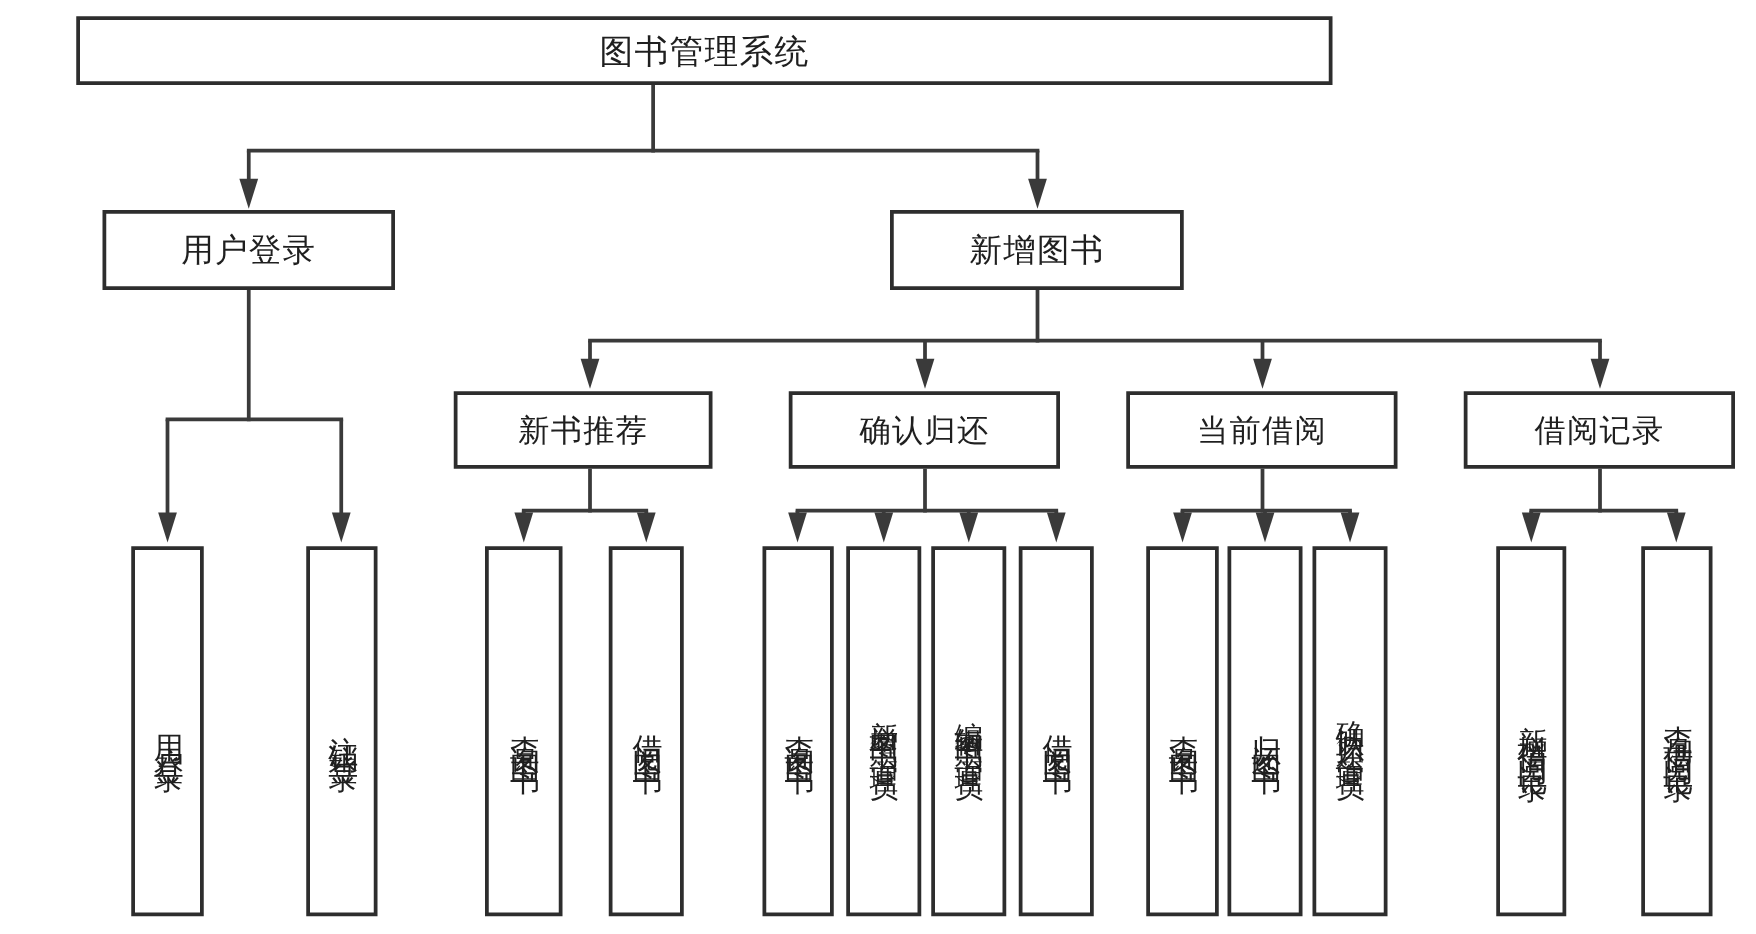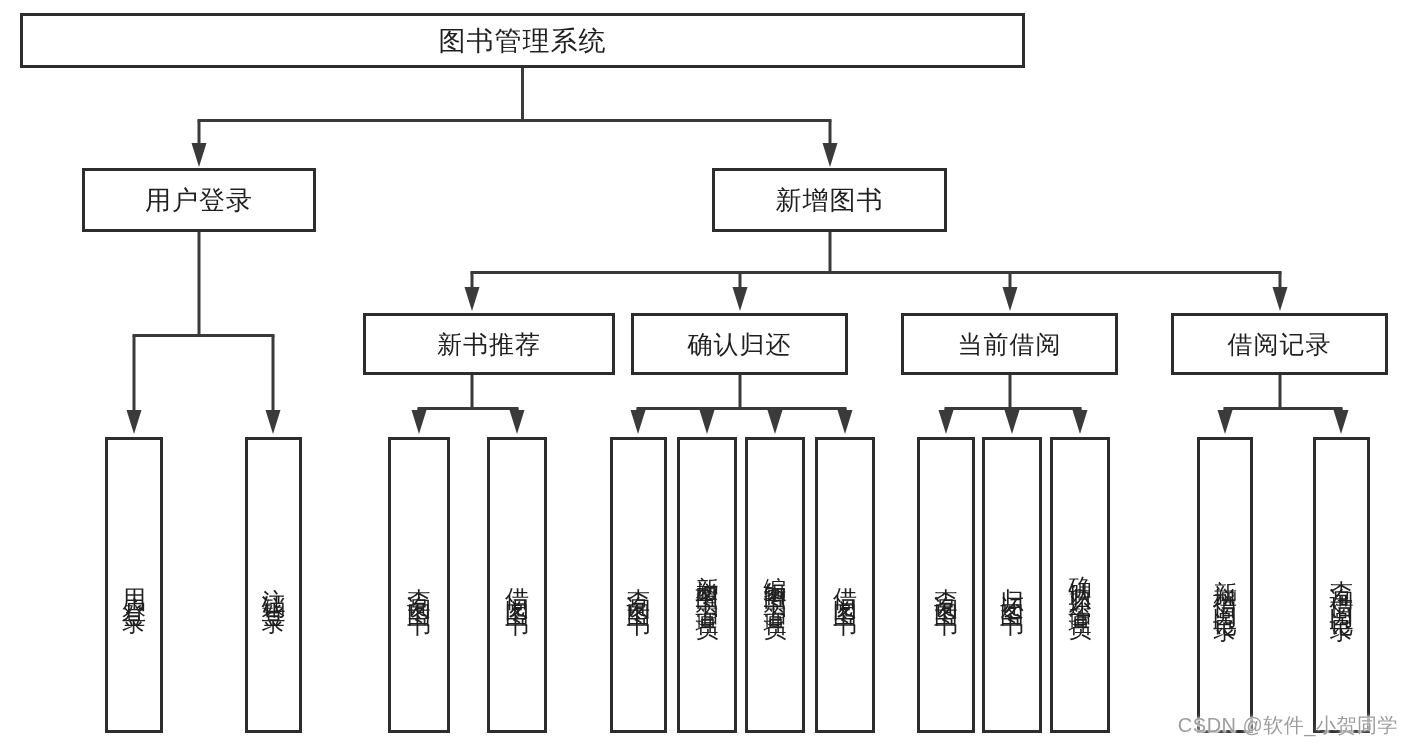--- a/index.html
+++ b/index.html
@@ -22,21 +22,21 @@
   .wires line{stroke:var(--line);stroke-width:3;}
   .wires polygon{fill:var(--line);stroke:none;}
   .hbox{
     position:absolute;
     box-sizing:border-box;
     border:3px solid var(--border);
     background:#fff;
     display:flex;align-items:center;justify-content:center;
     white-space:nowrap;
   }
-  .root-box{font-size:27px;letter-spacing:1px;}
+  .root-box{font-size:27px;letter-spacing:1px;margin-left:41px;}
   .l1-box{font-size:26px;letter-spacing:1px;}
   .l2-box{font-size:25px;letter-spacing:1px;}
   .vbox{
     position:absolute;
     top:437px;height:296px;
     box-sizing:border-box;
     border:3px solid var(--border);
     background:#fff;
     writing-mode:vertical-rl;
     text-orientation:mixed;
@@ -122,21 +122,21 @@
     <polygon points="1217.5,410 1232.5,410 1225,434"></polygon>
     <line x1="1341" y1="408.5" x2="1341" y2="414"></line>
     <polygon points="1333.5,410 1348.5,410 1341,434"></polygon>
   </svg>
 
   <div class="hbox root-box" style="left:20px;top:13px;width:1005px;height:55px">图书管理系统</div>
 
   <div class="hbox l1-box" style="left:82px;top:168px;width:234px;height:64px">用户登录</div>
   <div class="hbox l1-box" style="left:712px;top:168px;width:235px;height:64px">新增图书</div>
 
-  <div class="hbox l2-box" style="left:363px;top:313px;width:252px;height:62px">新书推荐</div>
+  <div class="hbox l2-box" style="left:363px;top:313px;width:207px;height:62px">新书推荐</div>
   <div class="hbox l2-box" style="left:631px;top:313px;width:217px;height:62px">确认归还</div>
   <div class="hbox l2-box" style="left:901px;top:313px;width:217px;height:62px">当前借阅</div>
   <div class="hbox l2-box" style="left:1171px;top:313px;width:217px;height:62px">借阅记录</div>
 
   <div class="vbox" style="left:105px;width:58px">用户登录</div>
   <div class="vbox" style="left:245px;width:57px">注销登录</div>
 
   <div class="vbox" style="left:388px;width:62px">查询图书</div>
   <div class="vbox" style="left:487px;width:60px">借阅图书</div>
 
@@ -145,15 +145,14 @@
   <div class="vbox long" style="left:745px;width:60px">编辑图书（管理员）</div>
   <div class="vbox" style="left:815px;width:60px">借阅图书</div>
 
   <div class="vbox" style="left:917px;width:58px">查询图书</div>
   <div class="vbox" style="left:982px;width:60px">归还图书</div>
   <div class="vbox long" style="left:1050px;width:60px">确认归还（管理员）</div>
 
   <div class="vbox" style="left:1197px;width:56px">新增借阅记录</div>
   <div class="vbox" style="left:1313px;width:57px">查询借阅记录</div>
 
-  <div class="watermark">CSDN @软件_小贺同学</div>
 
 </div>
 
 </body></html>

